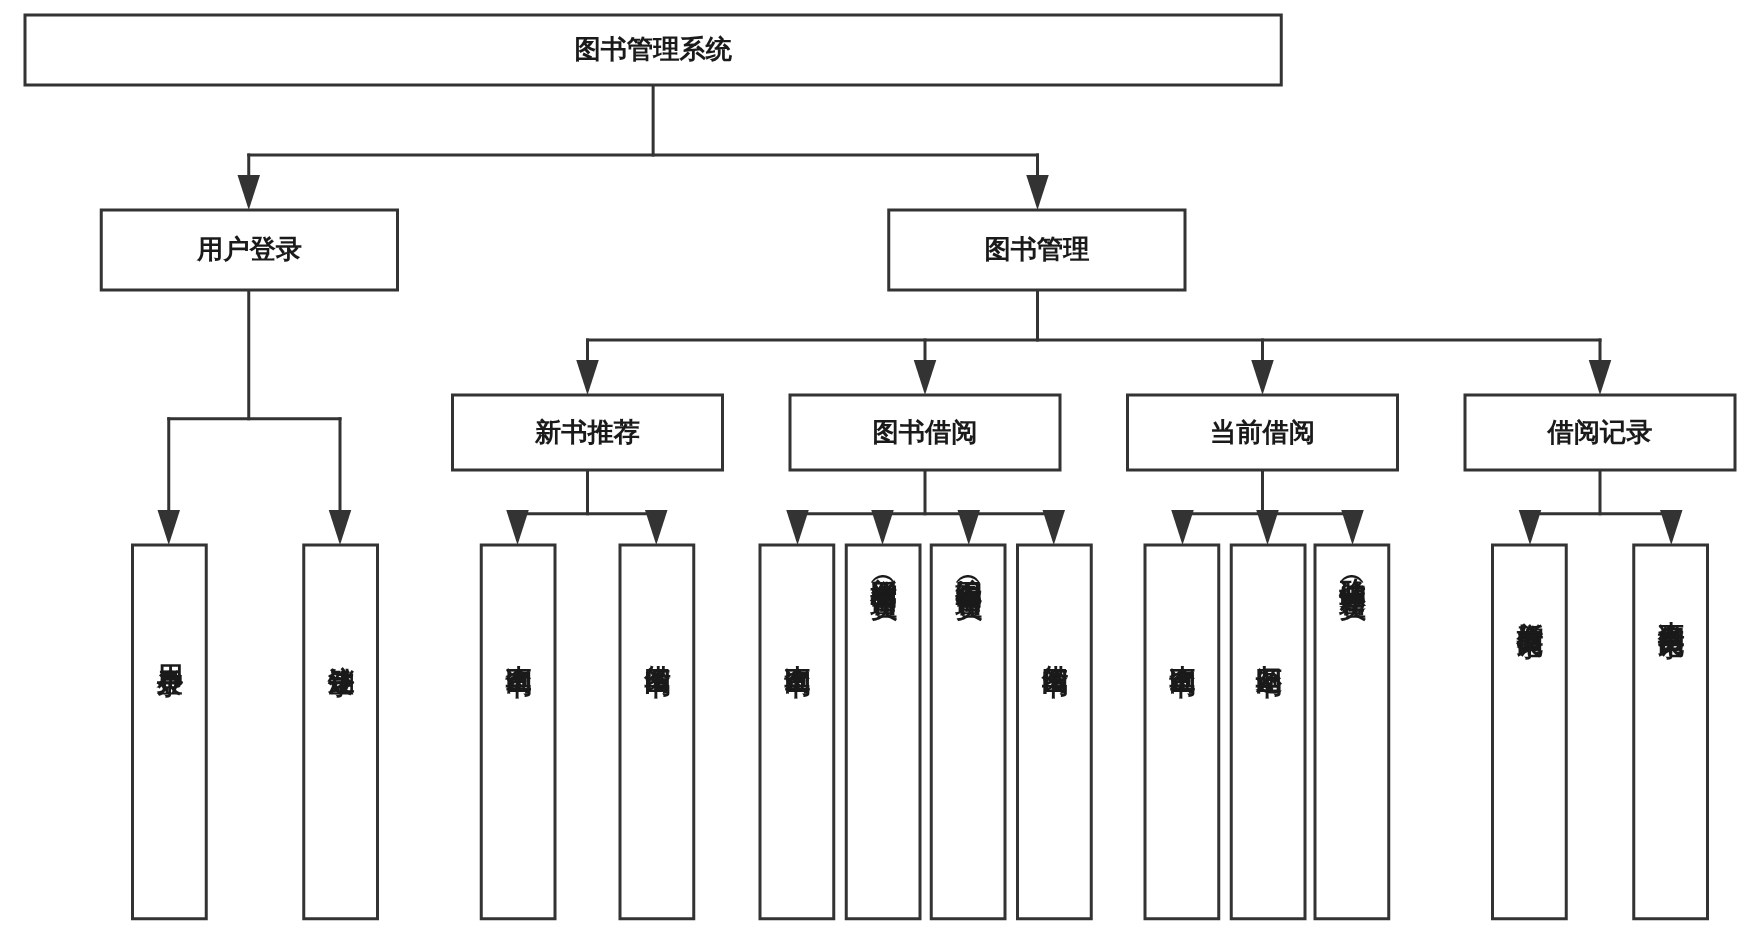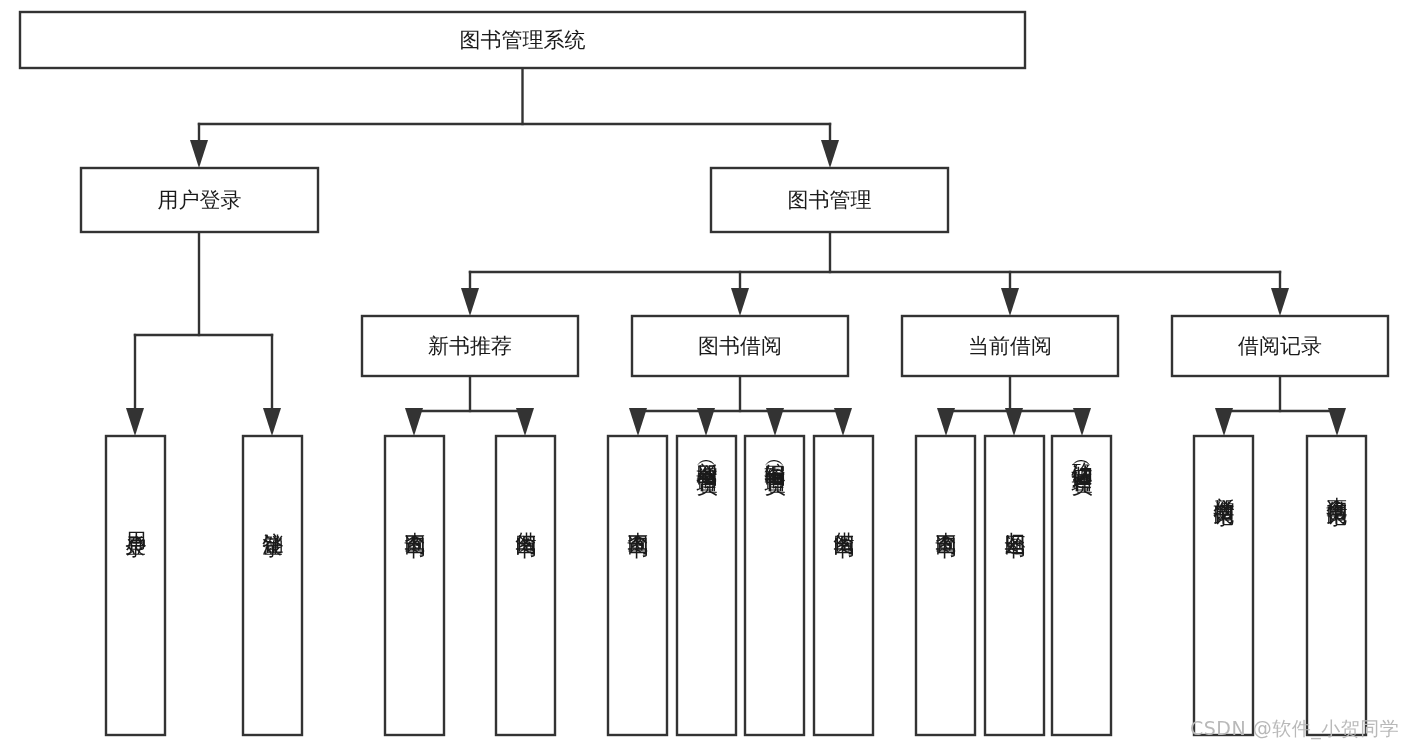--- a/index.html
+++ b/index.html
@@ -10,20 +10,21 @@
   body {
     width: 1405px;
     height: 747px;
     font-family: "DejaVu Sans", "Liberation Sans", sans-serif;
     overflow: hidden;
   }
   #diagram-root {
     position: relative;
     width: 1405px;
     height: 578px;
+    font-weight: bold;
   }
   svg#tree-svg {
     position: absolute;
     left: 0;
     top: 0;
     width: 1405px;
     height: 747px;
   }
   .node-box {
     fill: #ffffff;
@@ -207,15 +208,14 @@
   <div class="node-label-v" style="left:764px; top:445px; height:285px;">编辑图书（管理员）</div>
   <div class="node-label-v" style="left:833px; top:515px; height:200px;">借阅图书</div>
 
   <div class="node-label-v" style="left:935px; top:515px; height:200px;">查询图书</div>
   <div class="node-label-v" style="left:1004px; top:515px; height:200px;">归还图书</div>
   <div class="node-label-v" style="left:1071px; top:445px; height:285px;">确认归还（管理员）</div>
 
   <div class="node-label-v" style="left:1213px; top:480px; height:240px;">新增借阅记录</div>
   <div class="node-label-v" style="left:1326px; top:480px; height:240px;">查询借阅记录</div>
 
-  <div class="watermark" style="left:1190px; top:716px;">CSDN @软件_小贺同学</div>
 
 </div>
 
 </body></html>

